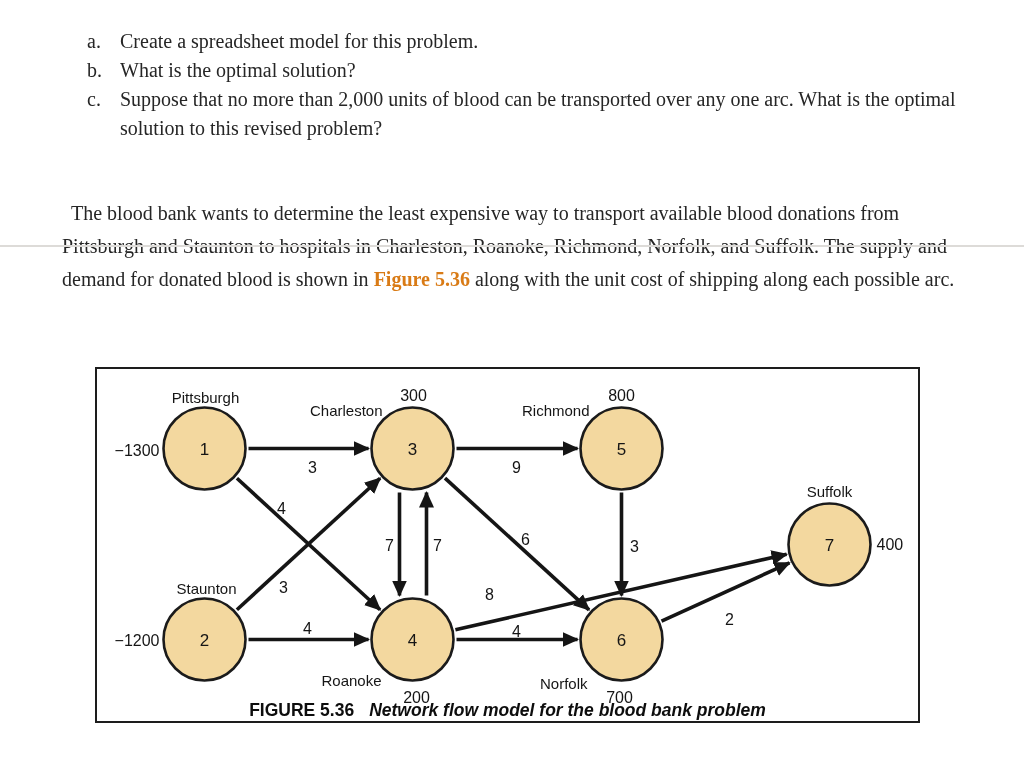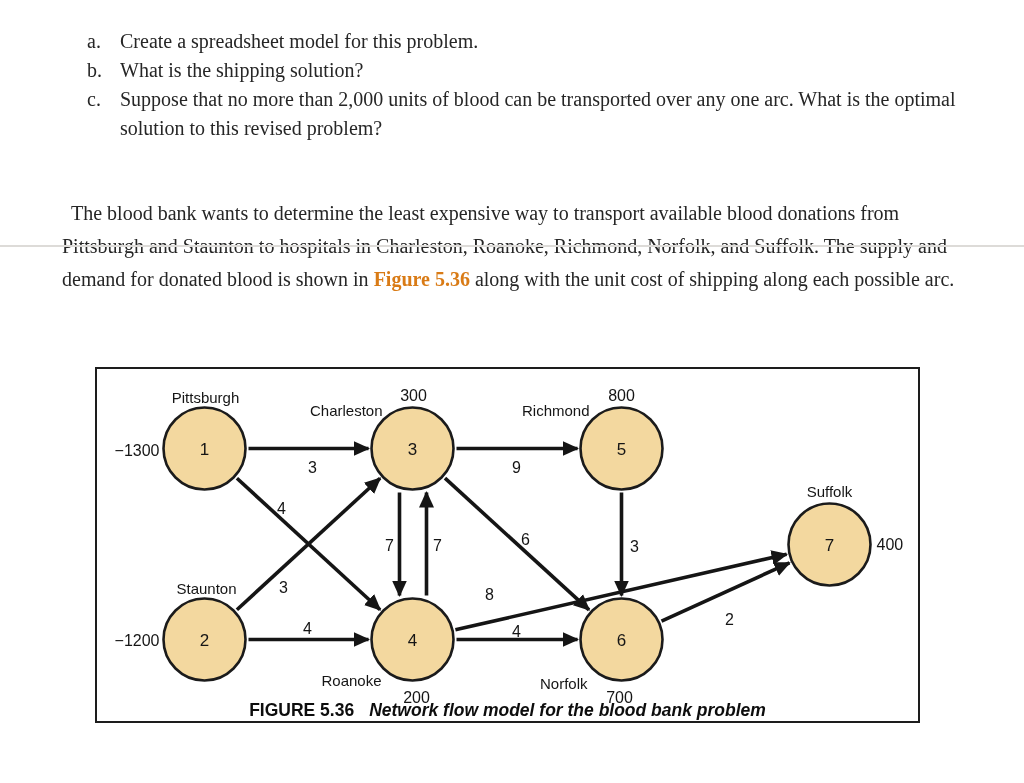--- a/index.html
+++ b/index.html
@@ -47,21 +47,21 @@
 
 <div class="page">
 
   <div class="q-list">
     <div class="q-row">
       <span class="q-marker">a.</span>
       <span class="q-text">Create a spreadsheet model for this problem.</span>
     </div>
     <div class="q-row">
       <span class="q-marker">b.</span>
-      <span class="q-text">What is the shipping solution?</span>
+      <span class="q-text">What is the optimal solution?</span>
     </div>
     <div class="q-row">
       <span class="q-marker">c.</span>
       <span class="q-text">Suppose that no more than 2,000 units of blood can be transported over any one arc. What is the optimal solution to this revised problem?</span>
     </div>
   </div>
 
   <p class="para"><span>The blood bank wants to determine the least expensive way to transport available blood donations from Pittsburgh and Staunton to hospitals in Charleston, Roanoke, Richmond, Norfolk, and Suffolk. The supply and demand for donated blood is shown in </span><span class="fig-link" style="color: rgb(217, 123, 22);">Figure 5.36</span><span> along with the unit cost of shipping along each possible arc.</span></p>
 
   <div class="rule"></div>

